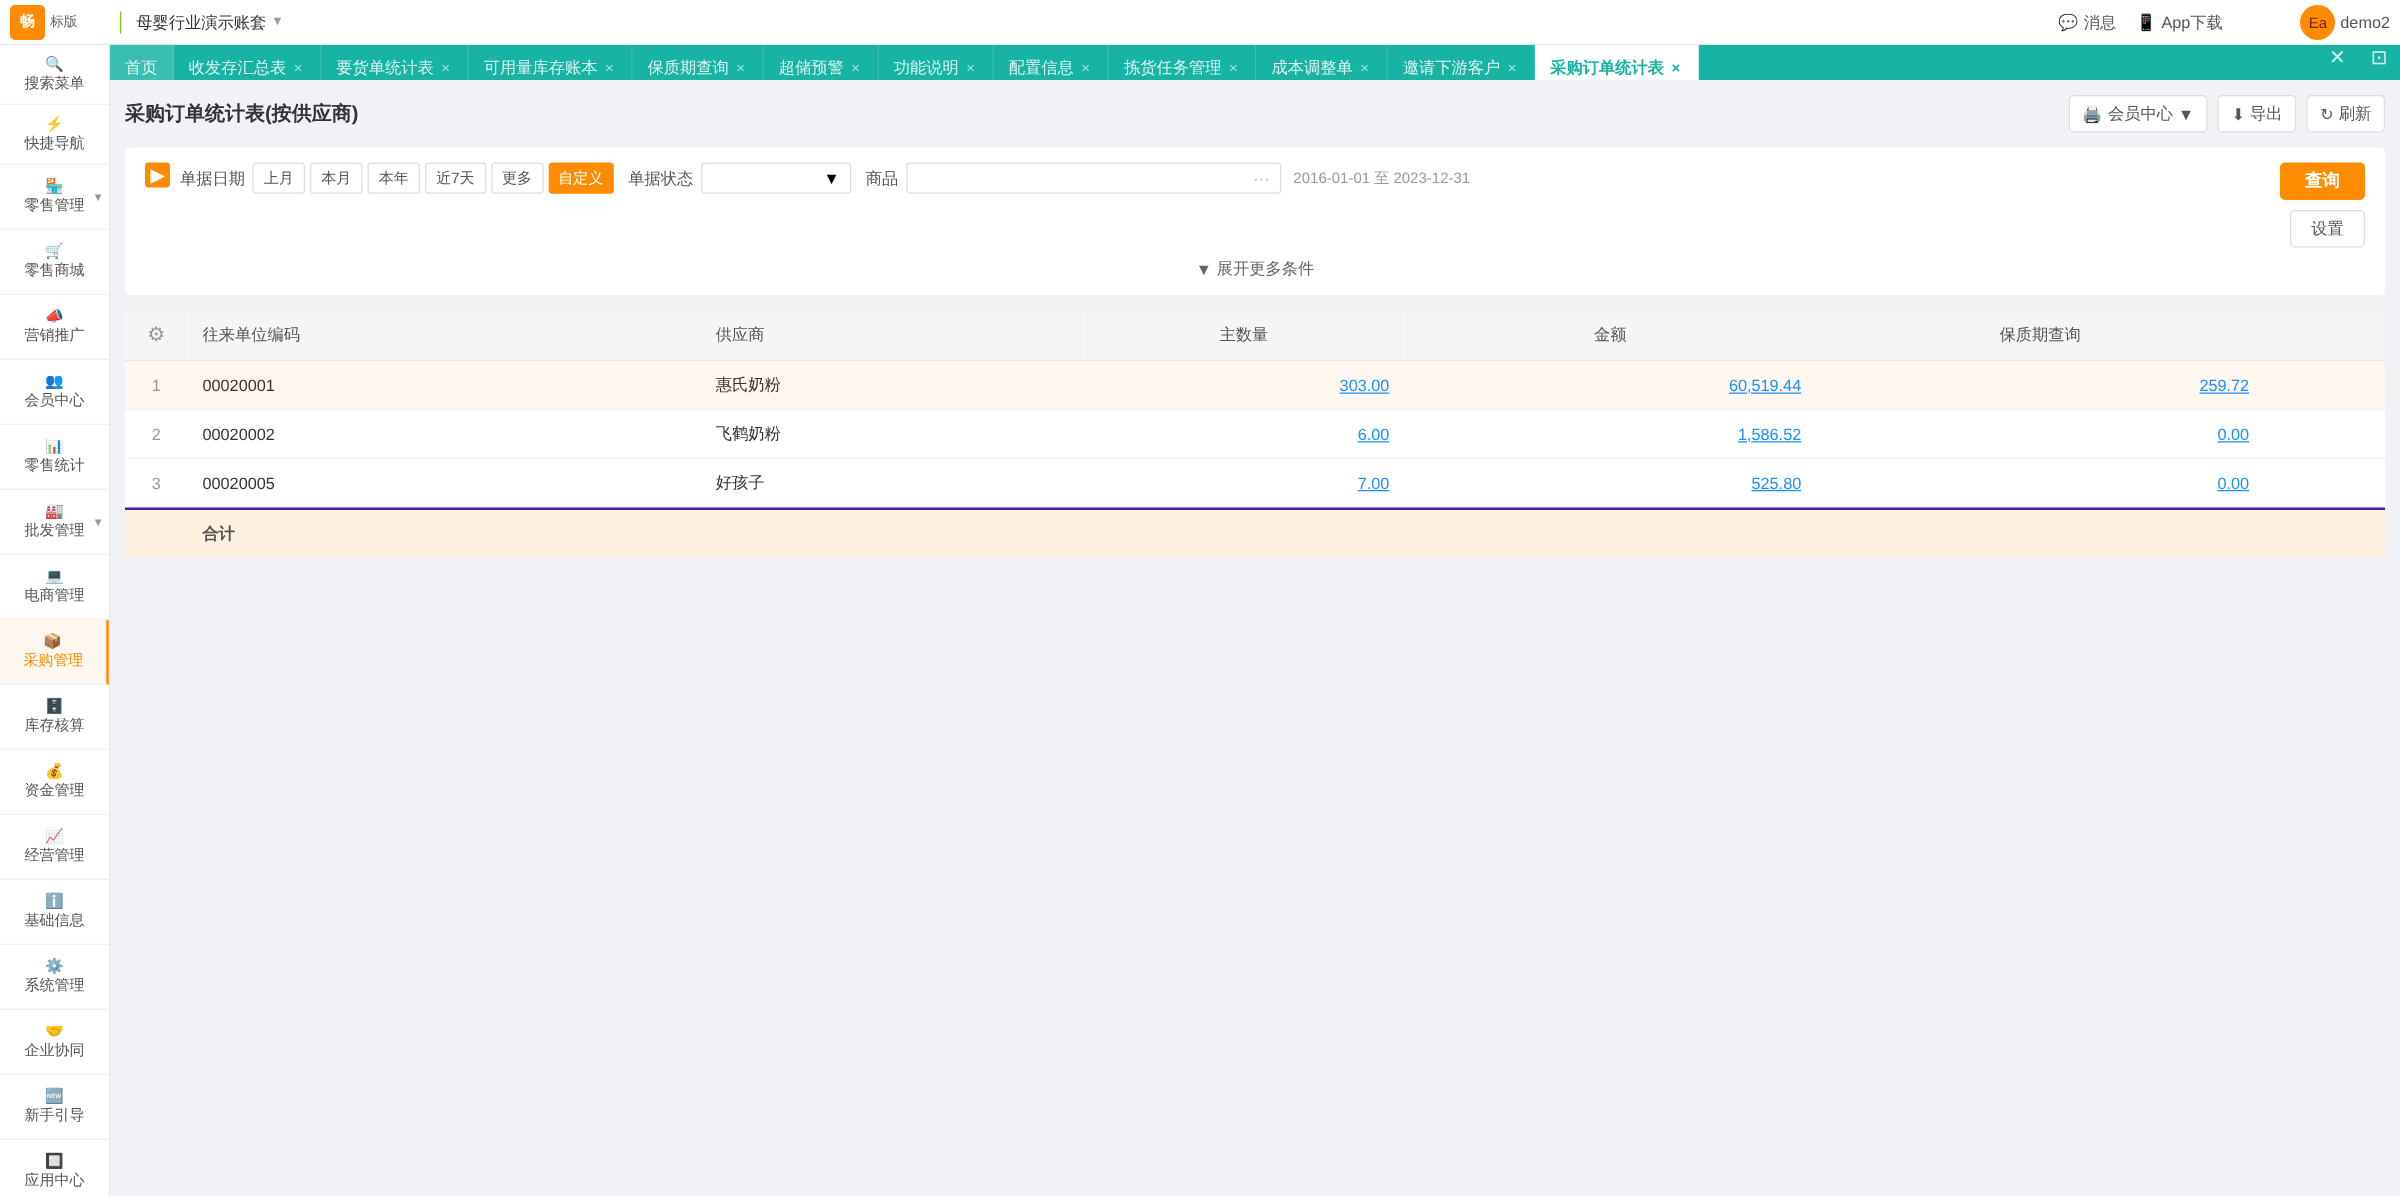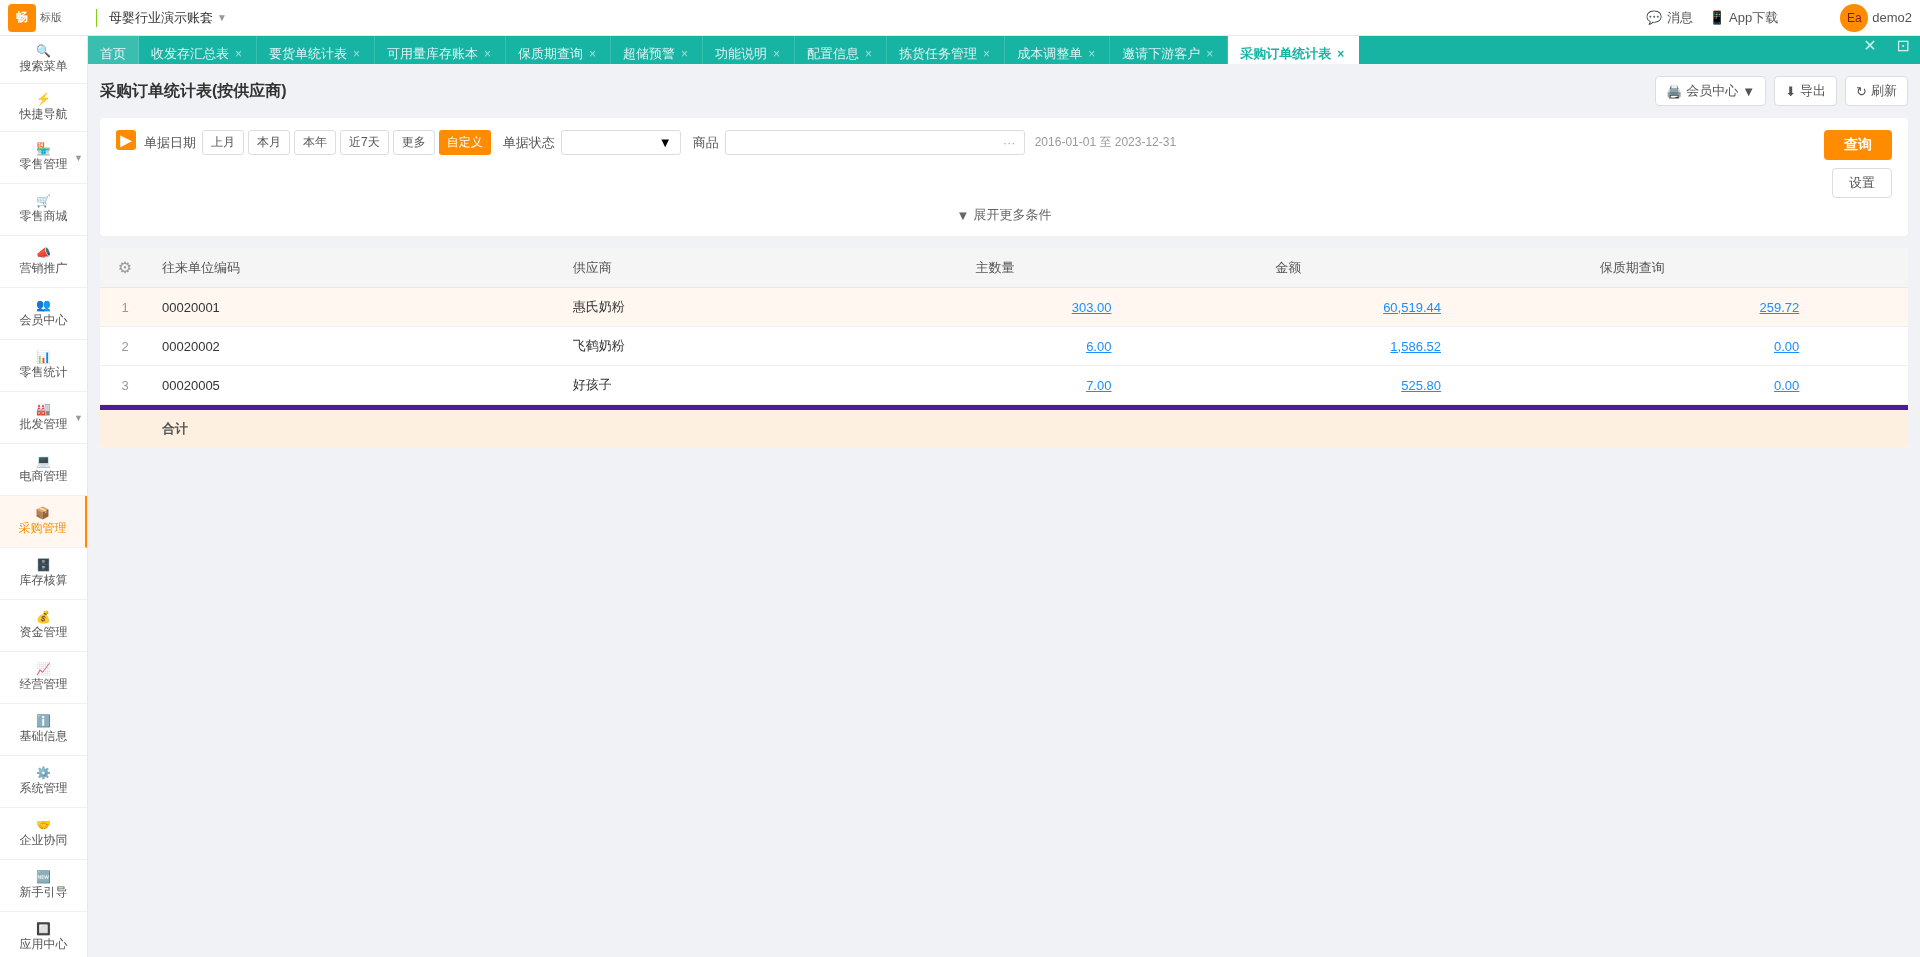--- a/index.html
+++ b/index.html
@@ -64,21 +64,21 @@
 
     
     .table-card { background: #fff; border-radius: 4px; overflow: hidden; }
     .data-table { width: 100%; border-collapse: collapse; }
     .data-table th { background: #f5f5f5; padding: 10px 12px; text-align: left; font-size: 13px; color: #555; font-weight: normal; border-bottom: 1px solid #e8e8e8; }
     .data-table th.num { text-align: center; }
     .data-table td { padding: 10px 12px; font-size: 13px; color: #333; border-bottom: 1px solid #f0f0f0; }
     .data-table td.amount { text-align: right; color: #1890ff; text-decoration: underline; cursor: pointer; }
     .data-table td.seq { color: #999; text-align: center; }
     .data-table tr.highlighted { background: #fff7f0; }
-    .table-footer { background: #fdf0e0; padding: 10px 12px; display: flex; align-items: center; border-top: 5px solid #4c1d95; }
+    .table-footer { background: #fdf0e0; padding: 10px 12px; display: flex; align-items: center; border-top: 2px solid #4c1d95; }
     .footer-label { font-size: 13px; color: #555; font-weight: bold; min-width: 200px; }
     .footer-values { display: flex; gap: 0; flex: 1; }
     .footer-val { font-size: 13px; color: #333; font-weight: bold; }
     .settings-icon { color: #999; cursor: pointer; font-size: 16px; }
 
     .expand-row-btn { display: inline-flex; align-items: center; justify-content: center; width: 20px; height: 20px; background: #ff8c00; color: white; border-radius: 3px; cursor: pointer; font-size: 14px; font-weight: bold; }
   </style>
 </head>
 <body>
 

